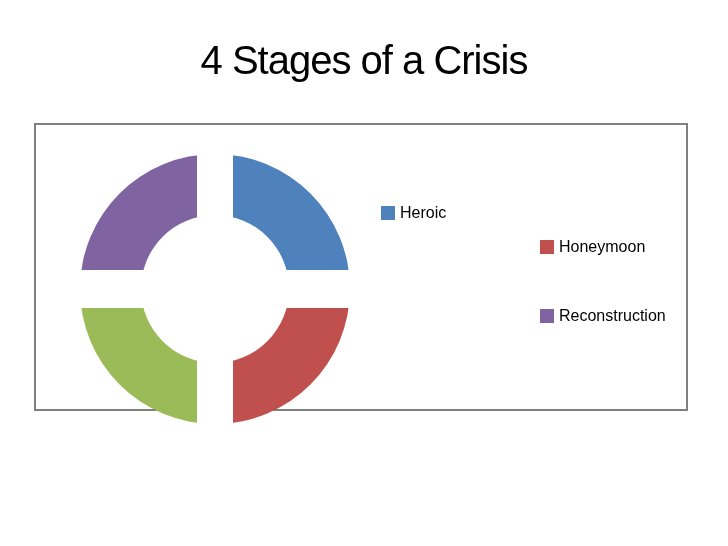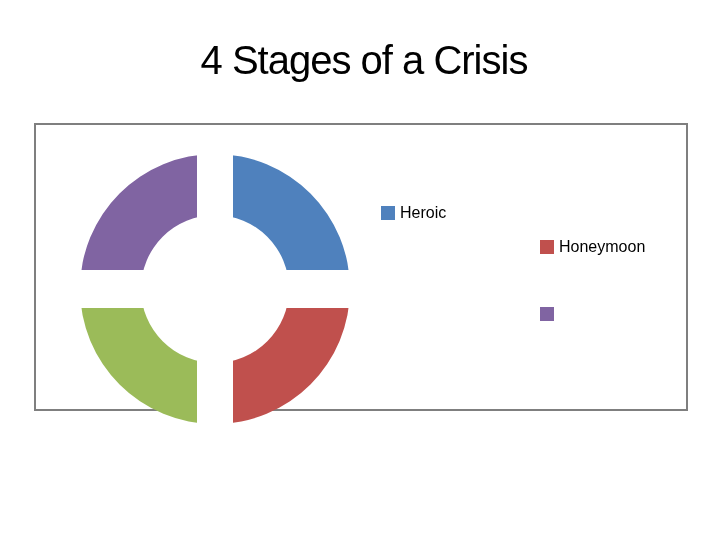--- a/index.html
+++ b/index.html
@@ -93,18 +93,19 @@
     </div>
 
     <div class="legend-item li-2">
       <span class="swatch" style="background: rgb(192, 80, 77);"></span>
       <span class="lbl">Honeymoon</span>
     </div>
 
 
     <div class="legend-item li-4">
       <span class="swatch" style="background: rgb(128, 100, 162);"></span>
+      <span class="lbl">Reconstruction</span>
     </div>
 
   </div>
 
 
 </div>
 
 </body></html>

